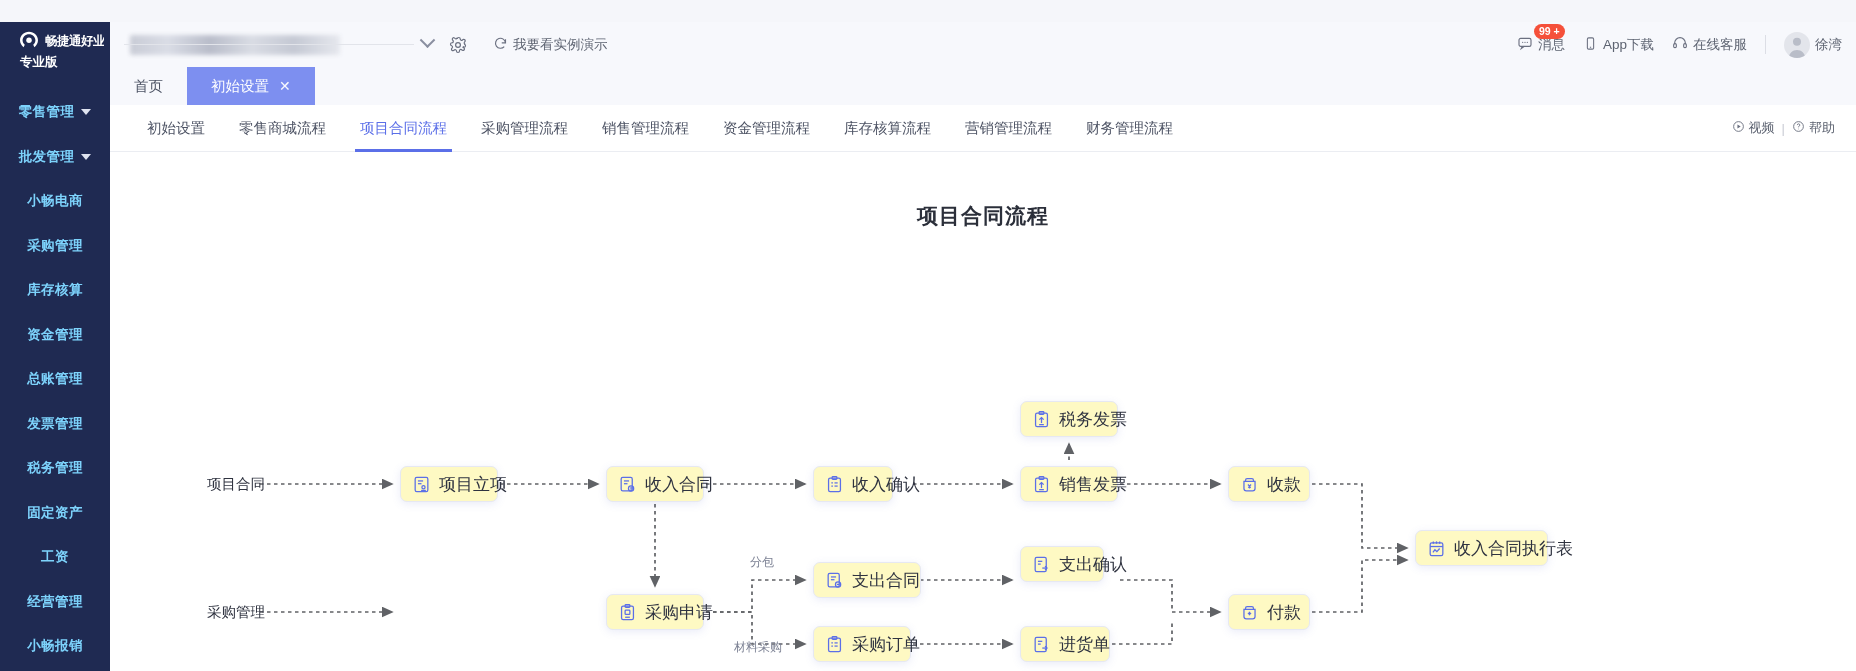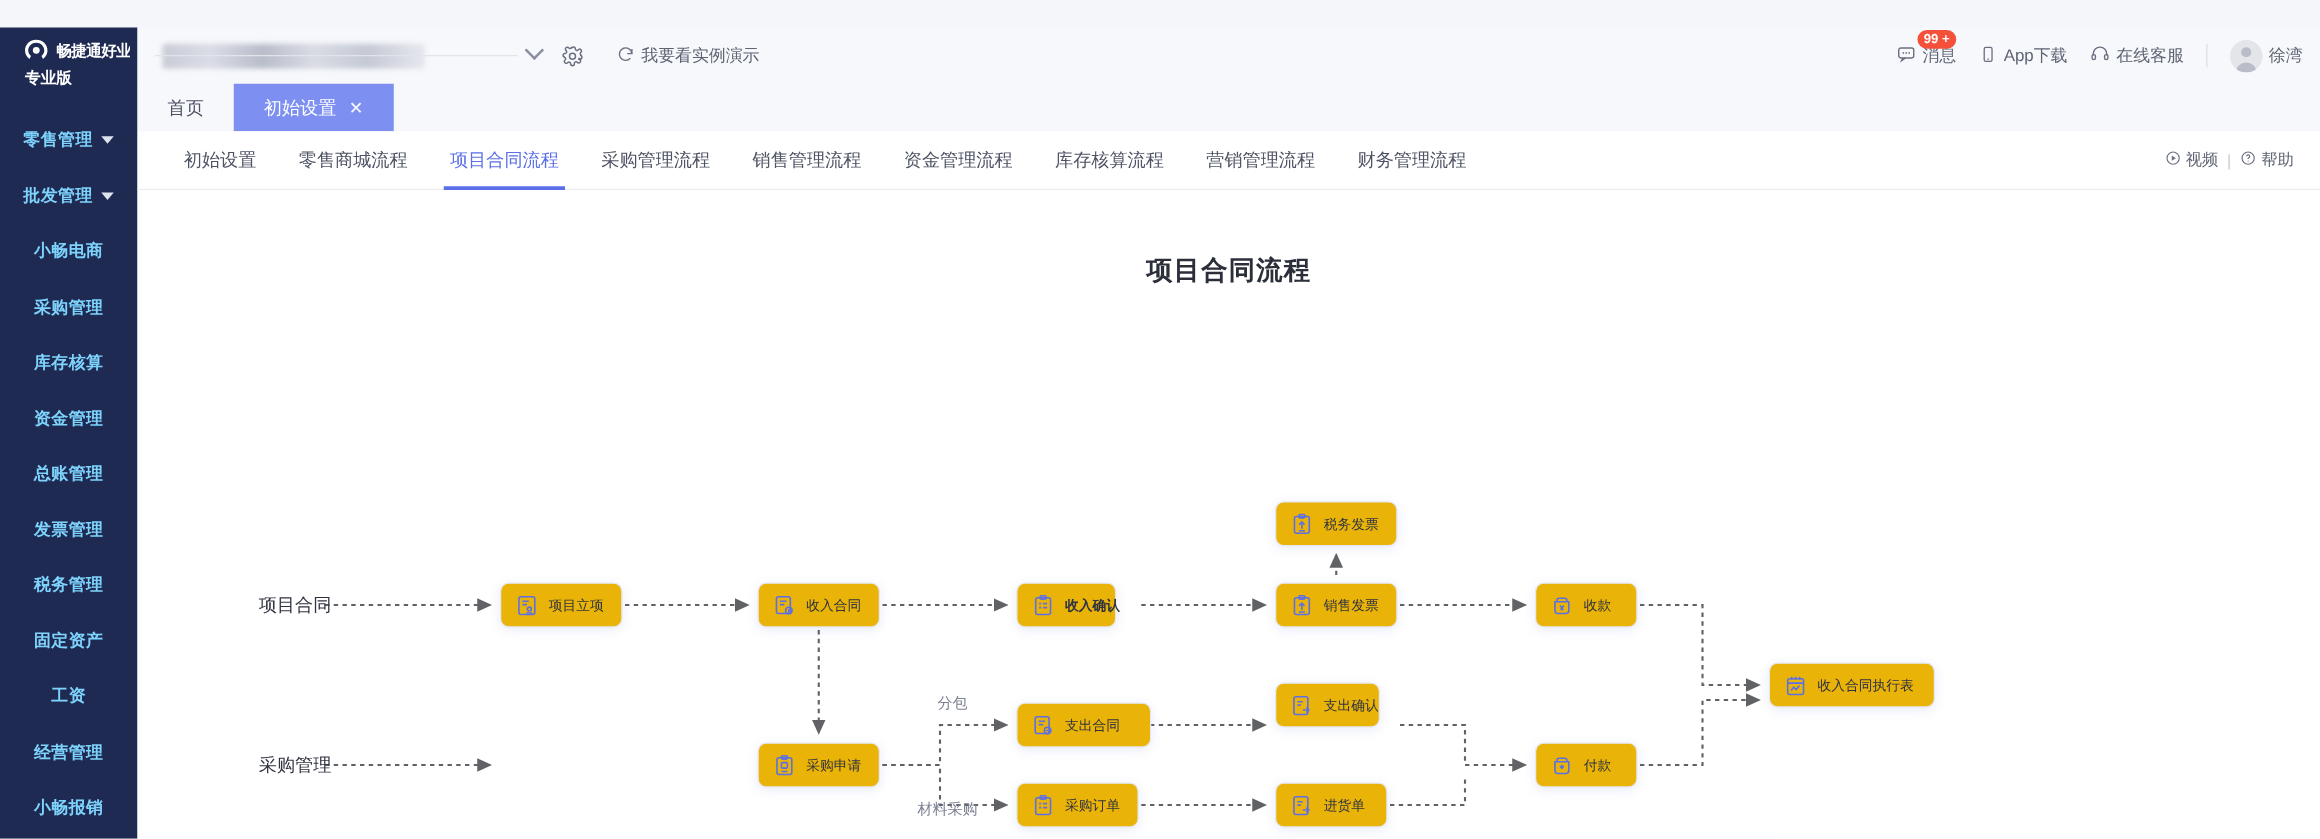--- a/index.html
+++ b/index.html
@@ -125,25 +125,25 @@
   .diagram-title {
     text-align: center; font-size: 21px; color: #2b2f3a; margin-top: 50px;
     letter-spacing: 1px;
   }
 
   
   .canvas { position: relative; width: 1746px; height: 420px; }
   .canvas svg.links { position: absolute; left: 0; top: 0; width: 1746px; height: 420px; }
 
   .node {
-    position: absolute; height: 36px; background: #eab308;
+    position: absolute; height: 36px; background: #fef9c3;
     border: 1px solid #e6e8f2; border-radius: 7px;
     box-shadow: 0 2px 9px rgba(90,105,200,0.13);
     display: flex; align-items: center; gap: 8px; padding: 0 14px 0 11px;
-    font-size: 11px; color: #2f3340; white-space: nowrap; cursor: pointer;
+    font-size: 17px; color: #2f3340; white-space: nowrap; cursor: pointer;
   }
   .node .ni { width: 19px; height: 19px; flex: 0 0 19px; color: #5b6fe8; }
   .rowlabel {
     position: absolute; font-size: 14.5px; color: #2f3340; white-space: nowrap;
   }
   .edgelabel {
     position: absolute; font-size: 12px; color: #7b8093; white-space: nowrap;
   }
 </style>
 </head>
@@ -411,21 +411,21 @@
               <rect x="4" y="3" width="14" height="17" rx="2"></rect>
               <line x1="7.5" y1="7.5" x2="14" y2="7.5"></line>
               <line x1="7.5" y1="11" x2="12" y2="11"></line>
               <circle cx="16.5" cy="17" r="3.3"></circle>
               <path d="M16.5 15.3v3.4"></path>
             </svg>
         </span>
         <span>收入合同</span>
       </div>
 
-      <div class="node" style="left:703px; top:236px; width:80px;font-weight:bold;">
+      <div class="node" style="left:703px; top:236px; width:80px;">
         <span class="ni">
           <svg viewBox="0 0 24 24" fill="none" stroke="#5b6fe8" stroke-width="1.6">
               <rect x="4.5" y="4" width="15" height="17" rx="2"></rect>
               <rect x="9" y="2" width="6" height="3.4" rx="1"></rect>
               <line x1="8" y1="10" x2="10" y2="10"></line>
               <line x1="12" y1="10" x2="16" y2="10"></line>
               <line x1="8" y1="14" x2="10" y2="14"></line>
               <line x1="12" y1="14" x2="16" y2="14"></line>
             </svg>
         </span>

